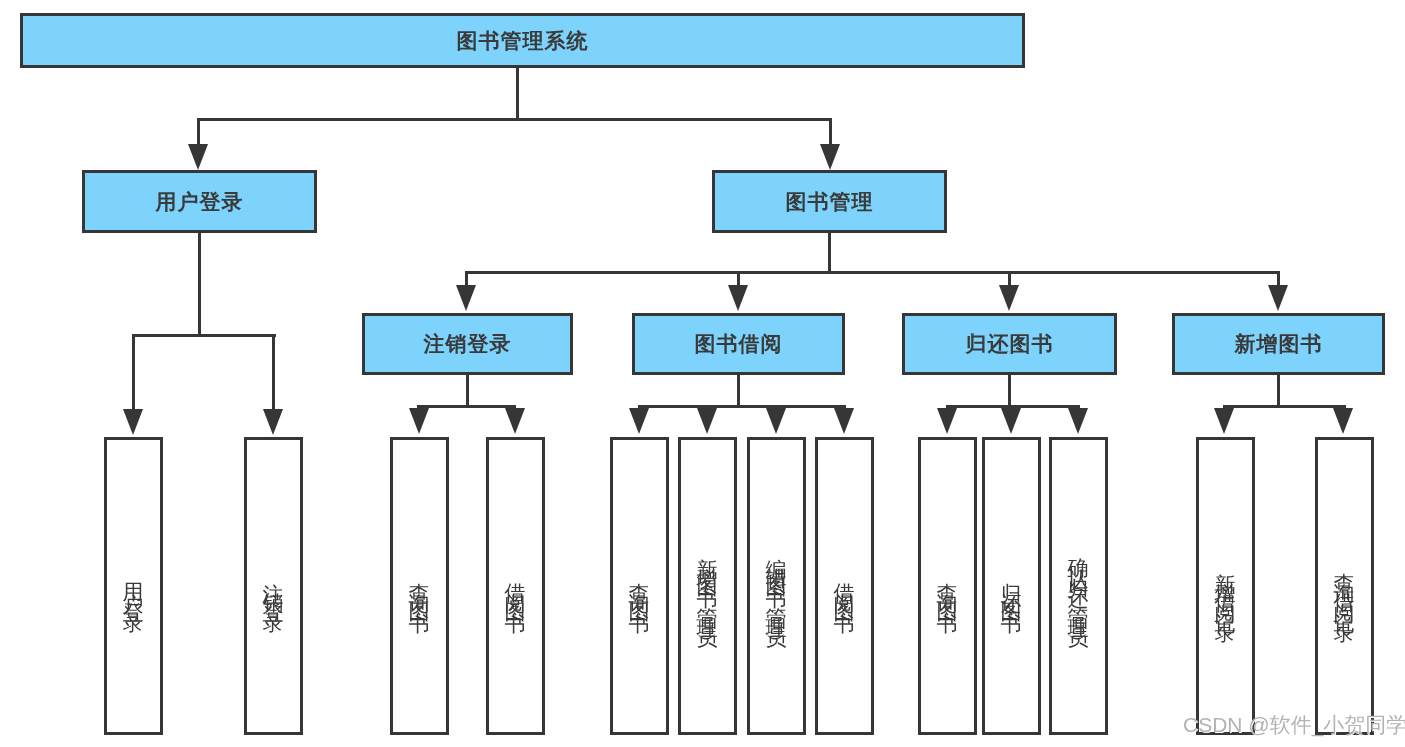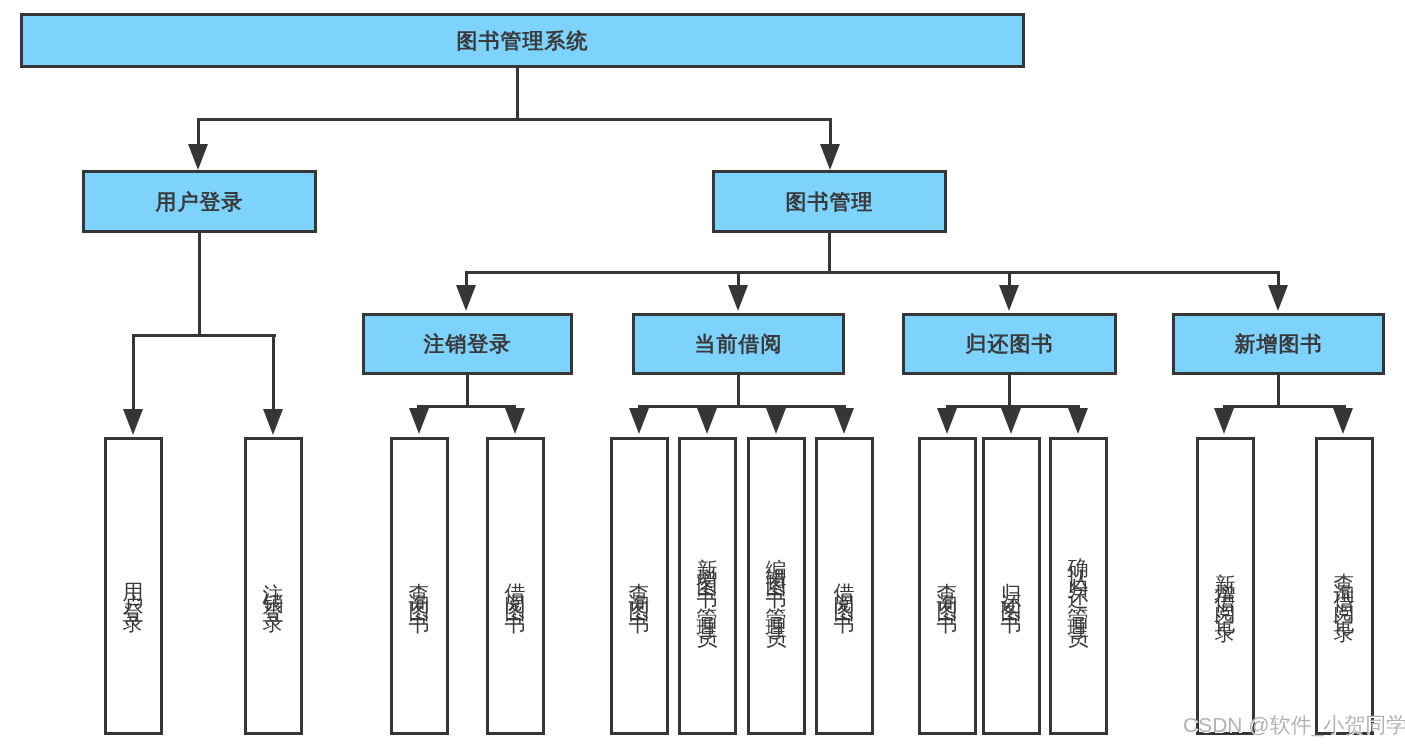--- a/index.html
+++ b/index.html
@@ -118,21 +118,21 @@
   <div class="line v" style="left:1277px; top:271px; height:30px;"></div>
   <div class="arrow" style="left:456px;  top:285px;"></div>
   <div class="arrow" style="left:728px;  top:285px;"></div>
   <div class="arrow" style="left:999px;  top:285px;"></div>
   <div class="arrow" style="left:1268px; top:285px;"></div>
 
   <div class="node" style="left:362px; top:313px; width:211px; height:62px;">
     <span class="hlabel">注销登录</span>
   </div>
   <div class="node" style="left:632px; top:313px; width:213px; height:62px;">
-    <span class="hlabel">当前借阅</span>
+    <span class="hlabel">图书借阅</span>
   </div>
   <div class="node" style="left:902px; top:313px; width:215px; height:62px;">
     <span class="hlabel">归还图书</span>
   </div>
   <div class="node" style="left:1172px; top:313px; width:213px; height:62px;">
     <span class="hlabel">新增图书</span>
   </div>
 
   <div class="line v" style="left:466px; top:375px; height:33px;"></div>
   <div class="line h" style="left:417px; top:405px; width:99px;"></div>

